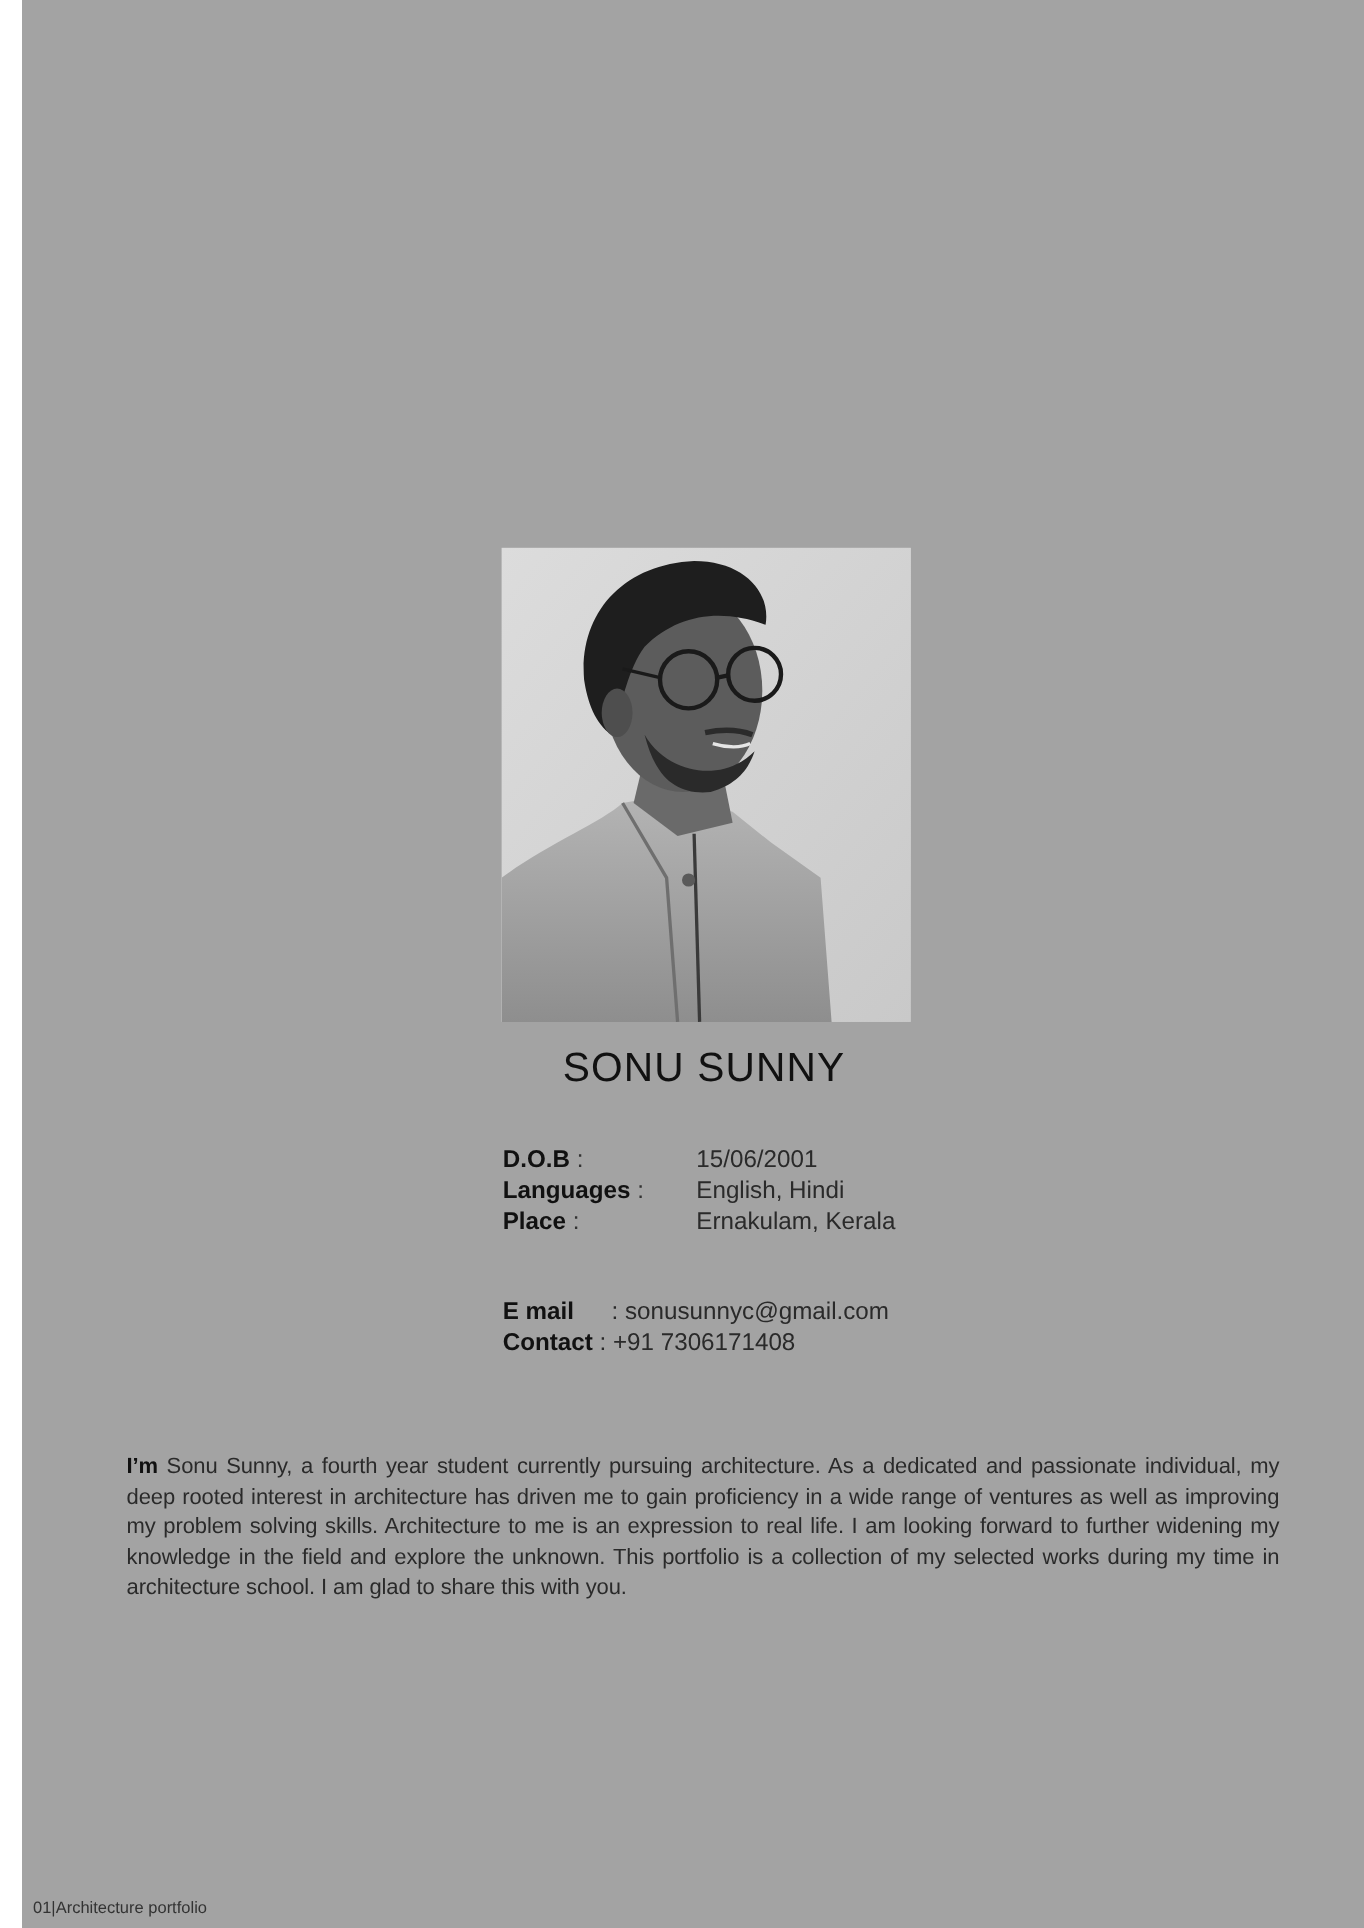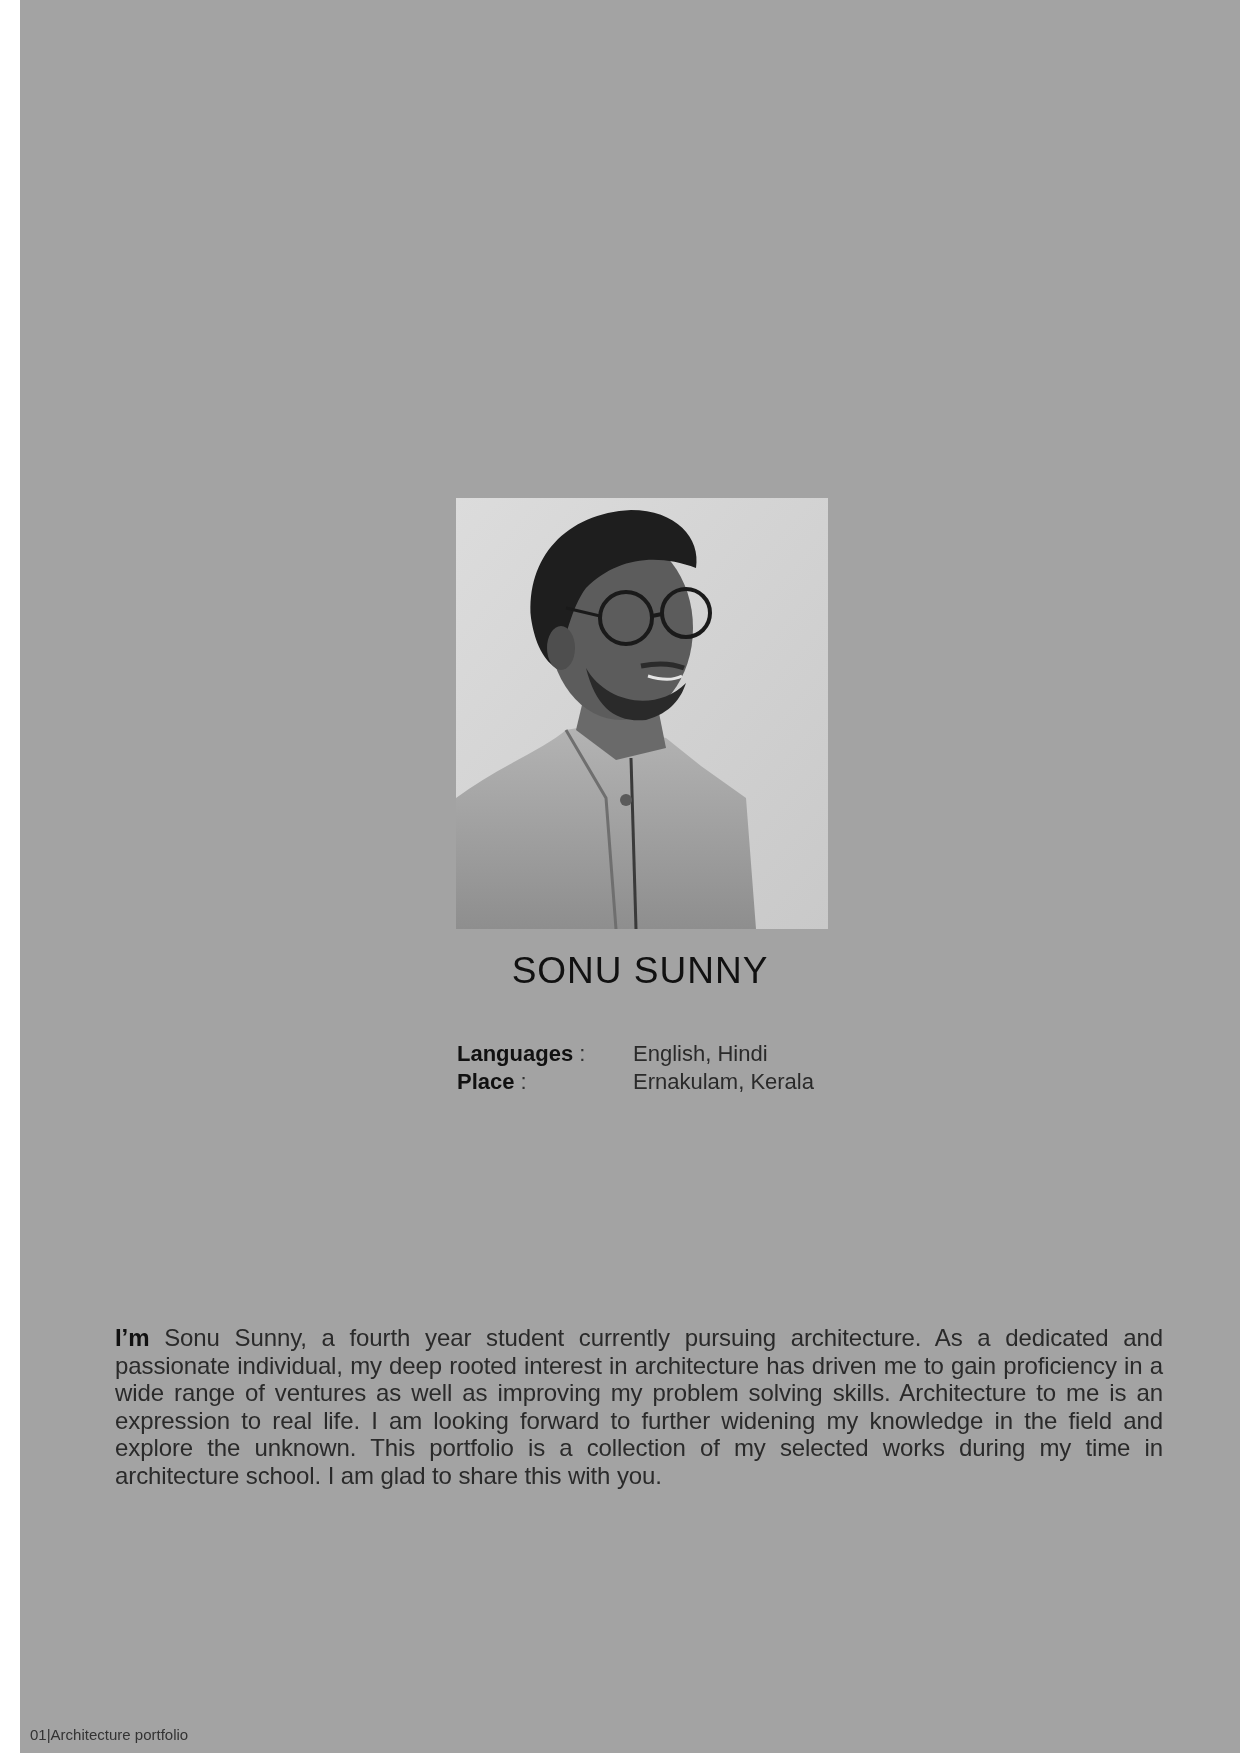--- a/index.html
+++ b/index.html
@@ -71,21 +71,21 @@
     }
     .contact .row { display: block; }
     .contact b { font-weight: 600; color: #111; }
     .contact .v { font-weight: 300; color: #2a2a2a; }
 
     .bio {
       position: absolute;
       left: 95px;
       top: 1300px;
       width: 1048px;
-      font-size: 24px;
+      font-size: 20px;
       line-height: 27.6px;
       color: #2a2a2a;
       font-weight: 300;
       text-align: justify;
       text-align-last: left;
       letter-spacing: -0.1px;
     }
     .bio b { font-weight: 700; color: #111; }
 
     .footer {
@@ -139,27 +139,39 @@
       <path d="M192 178 C205 182 218 182 226 178" stroke="#e5e5e5" stroke-width="3" fill="none"></path>
     </svg>
   </div>
 
   <div class="name">
     <span>SONU SUNNY</span>
   </div>
 
   <div class="details">
     <div class="row">
+      <div class="lbl"><b>D.O.B</b><span class="colon"> :</span></div>
+      <div class="val">15/06/2001</div>
+    </div>
+    <div class="row">
       <div class="lbl"><b>Languages</b><span class="colon"> :</span></div>
       <div class="val">English, Hindi</div>
     </div>
     <div class="row">
       <div class="lbl"><b>Place</b><span class="colon"> :</span></div>
       <div class="val">Ernakulam, Kerala</div>
     </div>
   </div>
 
+  <div class="contact">
+    <div class="row">
+      <b>E mail</b><span style="display:inline-block;width:28px;"></span><span class="v"> : </span><span class="v">sonusunnyc@gmail.com</span>
+    </div>
+    <div class="row">
+      <b>Contact</b><span class="v"> : </span><span class="v">+91 7306171408</span>
+    </div>
+  </div>
 
   <p class="bio"><b>I’m</b> <span>Sonu Sunny, a fourth year student currently pursuing architecture. As a dedicated and passionate individual, my deep rooted interest in architecture has driven me to gain proficiency in a wide range of ventures as well as improving my problem solving skills. Architecture to me is an expression to real life. I am looking forward to further widening my knowledge in the field and explore the unknown. This portfolio is a collection of my selected works during my time in architecture school. I am glad to share this with you.</span></p>
 
   <div class="footer"><span>01</span><span>|</span><span>Architecture portfolio</span></div>
 
 </div>
 
 </body></html>

